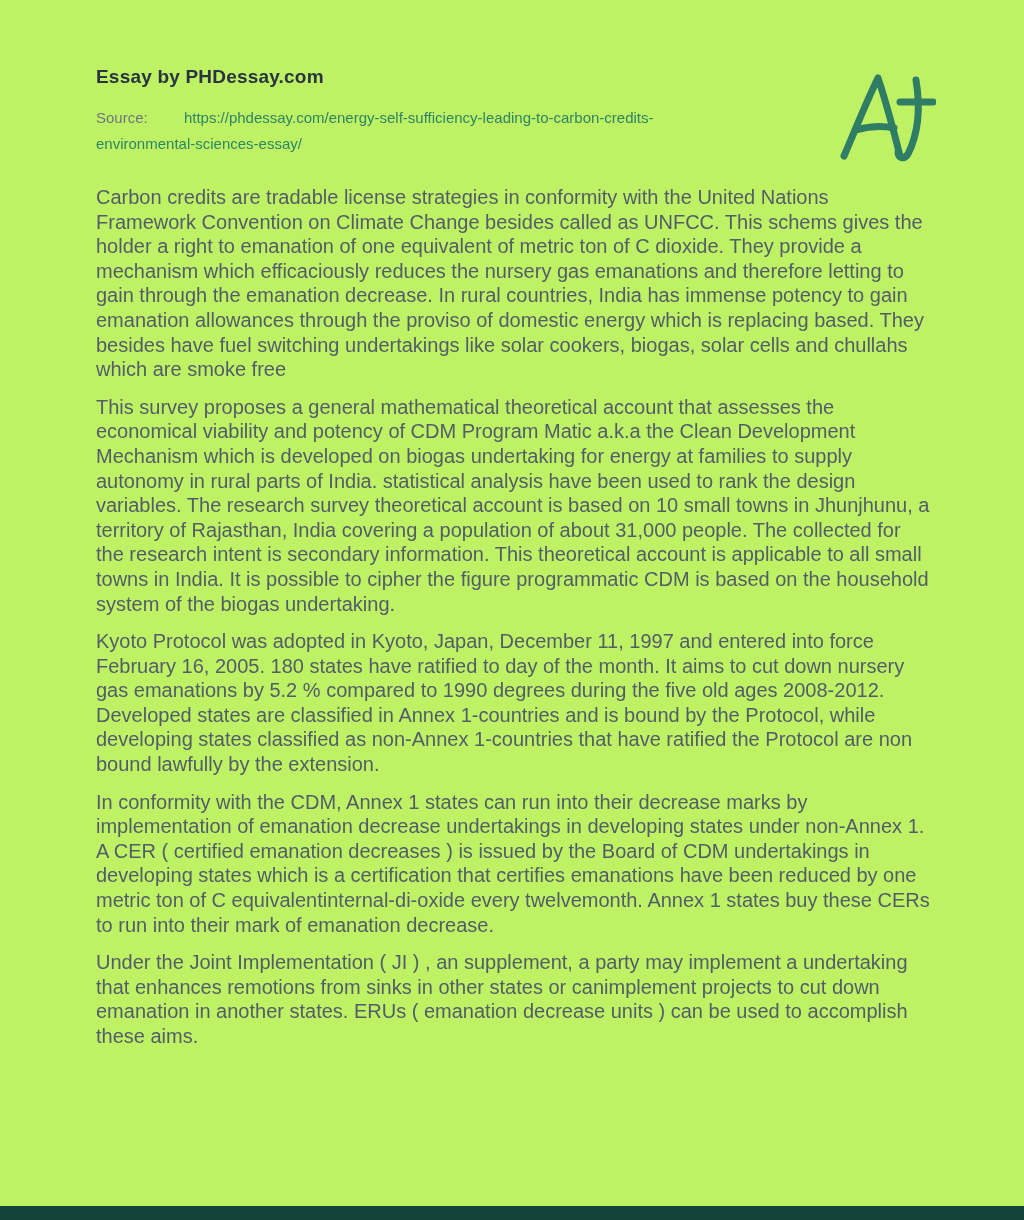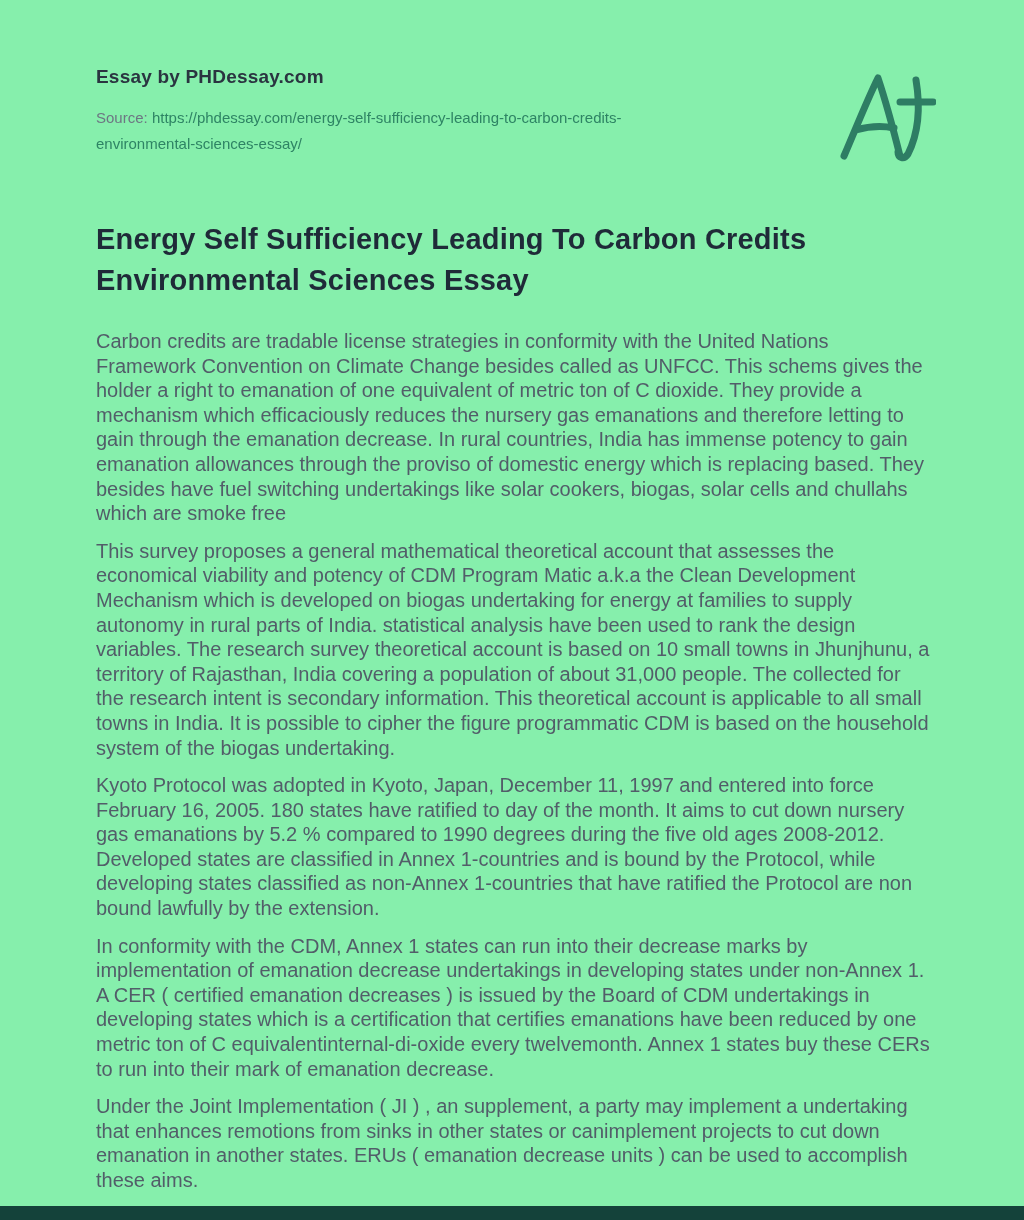--- a/index.html
+++ b/index.html
@@ -5,21 +5,21 @@
   * { box-sizing: border-box; margin: 0; padding: 0; }
   html, body { width: 1024px; }
   body {
     font-family: "Liberation Sans", sans-serif;
     background: #fcf5e8;
   }
   .page {
     position: relative;
     width: 1024px;
     height: 1220px;
-    background: #86efac;
+    background: #bef264;
     overflow: hidden;
   }
   .content {
     padding: 66px 94px 0 96px;
   }
   .byline {
     font-size: 19px;
     font-weight: bold;
     color: #2a3440;
     letter-spacing: 0.2px;
@@ -31,20 +31,21 @@
     line-height: 26px;
   }
   .source-label {
     color: #6d7683;
     margin-top: 32px;
   }
   .source-link {
     color: #2e8464;
     text-decoration: none;
     overflow-wrap: anywhere;
+    margin-left: 32px;
   }
   .logo {
     position: absolute;
     top: 68px;
     right: 88px;
     width: 100px;
     height: 100px;
   }
   .essay-title {
     margin-top: 62px;
@@ -92,21 +93,20 @@
 
   <div class="content">
 
     <div class="byline">Essay by PHDessay.com</div>
 
     <div class="source">
       <span class="source-label">Source:</span>
       <a class="source-link" href="#">https://phdessay.com/energy-self-sufficiency-leading-to-carbon-credits-environmental-sciences-essay/</a>
     </div>
 
-    <h1 class="essay-title">Energy Self Sufficiency Leading To Carbon Credits Environmental Sciences Essay</h1>
 
     <div class="essay-body">
       <p>Carbon credits are tradable license strategies in conformity with the United Nations Framework Convention on Climate Change besides called as UNFCC. This schems gives the holder a right to emanation of one equivalent of metric ton of C dioxide. They provide a mechanism which efficaciously reduces the nursery gas emanations and therefore letting to gain through the emanation decrease. In rural countries, India has immense potency to gain emanation allowances through the proviso of domestic energy which is replacing based. They besides have fuel switching undertakings like solar cookers, biogas, solar cells and chullahs which are smoke free</p>
       <p>This survey proposes a general mathematical theoretical account that assesses the economical viability and potency of CDM Program Matic a.k.a the Clean Development Mechanism which is developed on biogas undertaking for energy at families to supply autonomy in rural parts of India. statistical analysis have been used to rank the design variables. The research survey theoretical account is based on 10 small towns in Jhunjhunu, a territory of Rajasthan, India covering a population of about 31,000 people. The collected for the research intent is secondary information. This theoretical account is applicable to all small towns in India. It is possible to cipher the figure programmatic CDM is based on the household system of the biogas undertaking.</p>
       <p>Kyoto Protocol was adopted in Kyoto, Japan, December 11, 1997 and entered into force February 16, 2005. 180 states have ratified to day of the month. It aims to cut down nursery gas emanations by 5.2 % compared to 1990 degrees during the five old ages 2008-2012. Developed states are classified in Annex 1-countries and is bound by the Protocol, while developing states classified as non-Annex 1-countries that have ratified the Protocol are non bound lawfully by the extension.</p>
 
 
       <p>In conformity with the CDM, Annex 1 states can run into their decrease marks by implementation of emanation decrease undertakings in developing states under non-Annex 1. A CER ( certified emanation decreases ) is issued by the Board of CDM undertakings in developing states which is a certification that certifies emanations have been reduced by one metric ton of C equivalentinternal-di-oxide every twelvemonth. Annex 1 states buy these CERs to run into their mark of emanation decrease.</p>
       <p>Under the Joint Implementation ( JI ) , an supplement, a party may implement a undertaking that enhances remotions from sinks in other states or canimplement projects to cut down emanation in another states. ERUs ( emanation decrease units ) can be used to accomplish these aims.</p>
     </div>

